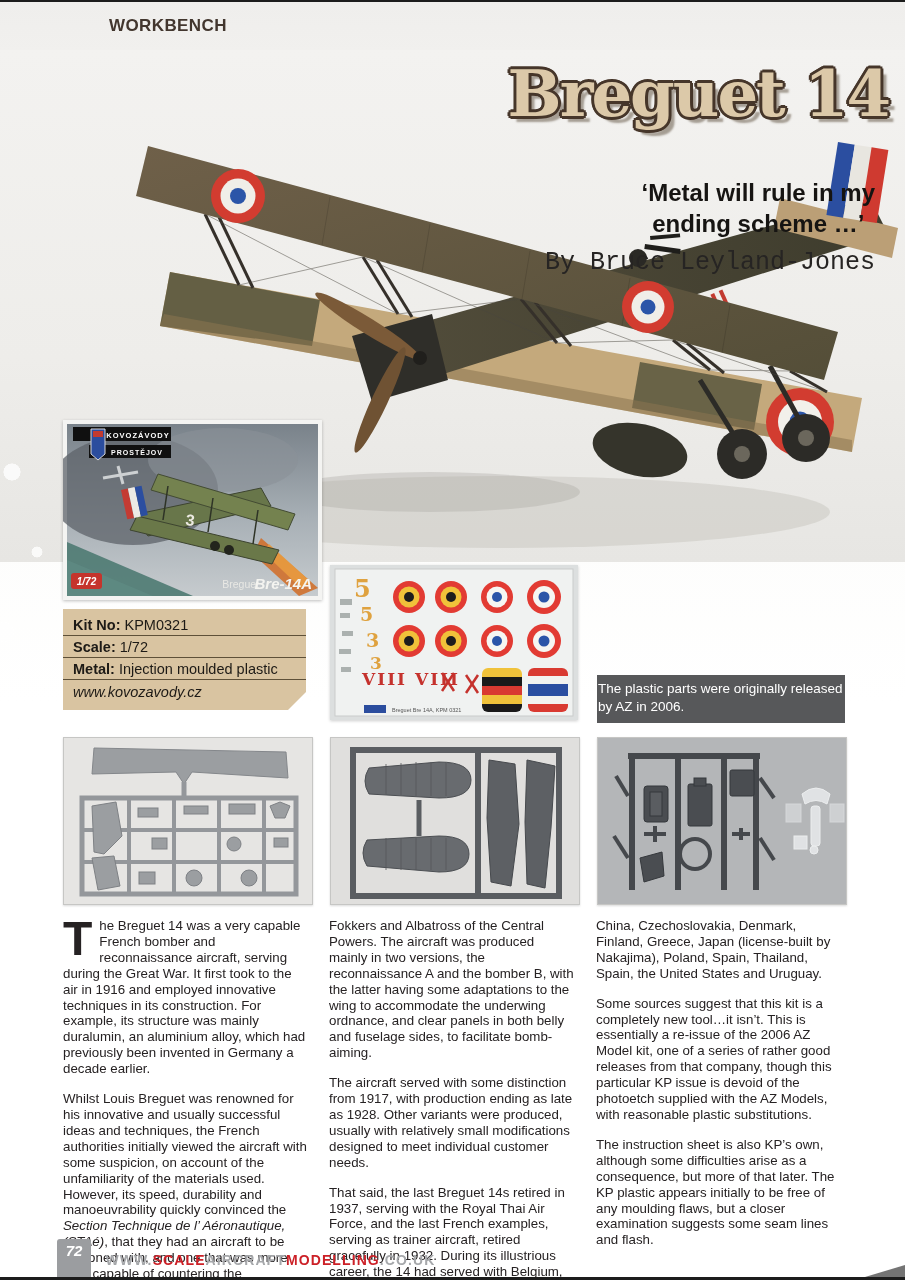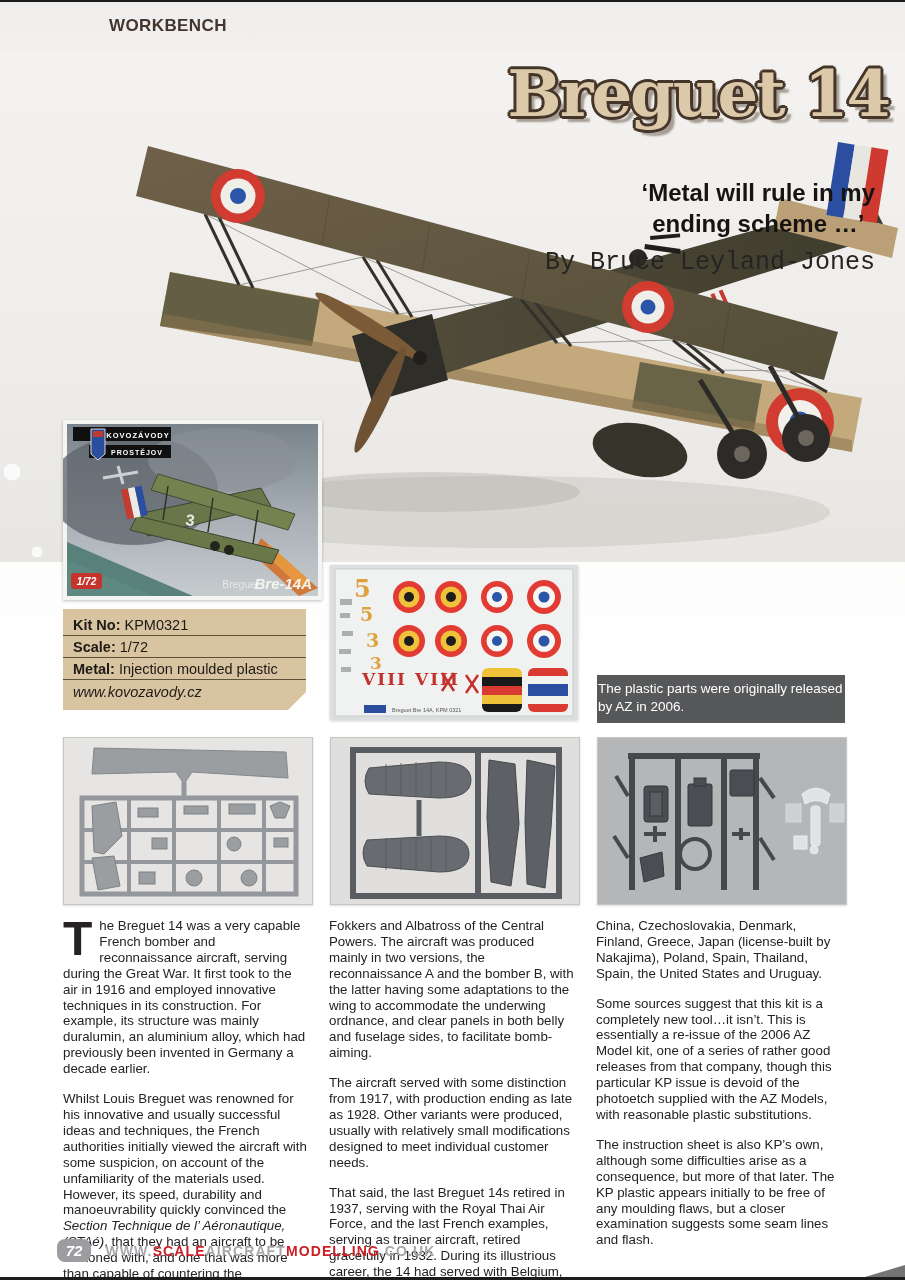--- a/index.html
+++ b/index.html
@@ -31,21 +31,21 @@
         background:#57585a;color:#fff;font-size:13.5px;line-height:1.32;padding:5px 1px 7px;}
   .sprue{position:absolute;top:735px;width:250px;height:168px;border:1px solid #c6c6c4;
         box-sizing:border-box;box-shadow:0 1px 2px rgba(0,0,0,.15);}
   .sprue.s1{left:63px;} .sprue.s2{left:330px;} .sprue.s3{left:597px;}
   .col{position:absolute;top:916px;width:247px;}
   .col.c1{left:63px;} .col.c2{left:329px;} .col.c3{left:596px;}
   .col p{margin:0 0 14px;font-size:13.3px;line-height:15.9px;color:#262223;}
   .dropcap{float:left;font-size:48px;line-height:40px;font-weight:700;padding:1px 7px 0 0;color:#262223;}
   .it{font-style:italic;}
   .footer{position:absolute;left:57px;top:1237px;height:24px;}
-  .pagenum{display:inline-block;width:34px;height:23px;background:#9b9da0;border-radius:8px;
+  .pagenum{display:inline-block;width:34px;height:41px;background:#9b9da0;border-radius:3px;
         color:#fff;font-weight:700;font-style:italic;font-size:15px;text-align:center;
         line-height:23px;vertical-align:middle;}
   .site-url{display:inline-block;margin-left:10px;font-weight:700;font-size:14px;
         letter-spacing:1.1px;vertical-align:middle;}
   .site-url .g{color:#a6a8ab;} .site-url .r{color:#cc2027;}
   .splatter{position:absolute;left:-8px;top:430px;width:70px;height:320px;pointer-events:none;
         background:radial-gradient(circle 14px at 20px 40px,#fff 60%,transparent 62%),
                    radial-gradient(circle 9px at 45px 120px,#fff 60%,transparent 62%),
                    radial-gradient(circle 16px at 12px 200px,#fff 60%,transparent 62%),
                    radial-gradient(circle 7px at 50px 260px,#fff 60%,transparent 62%),

